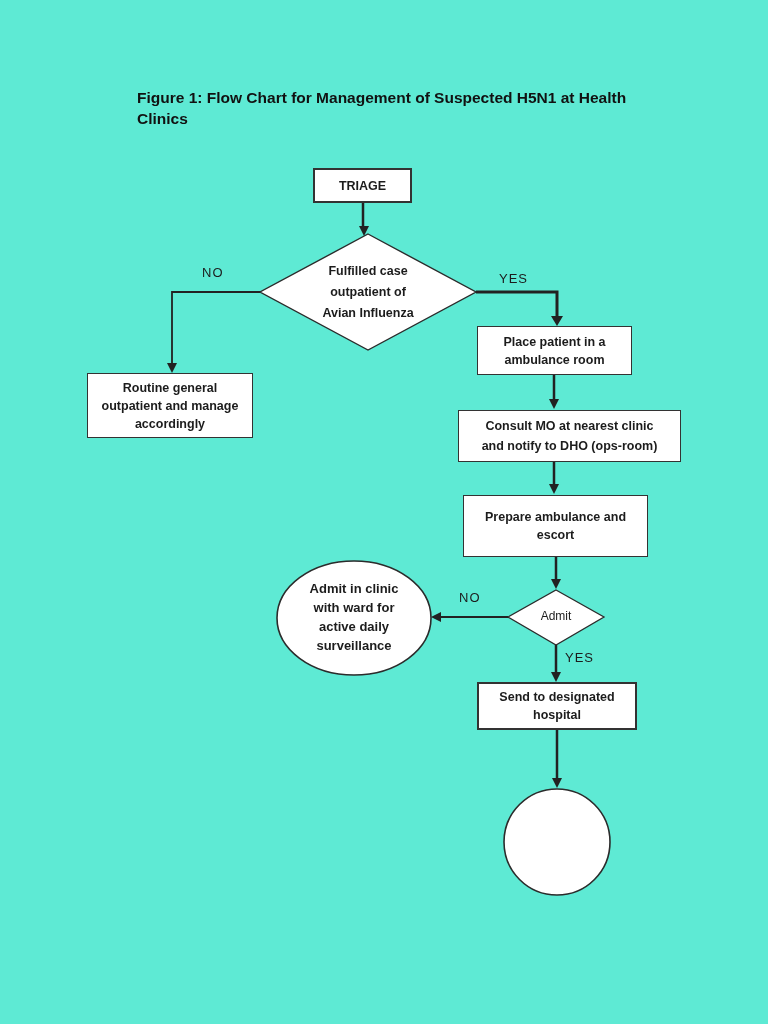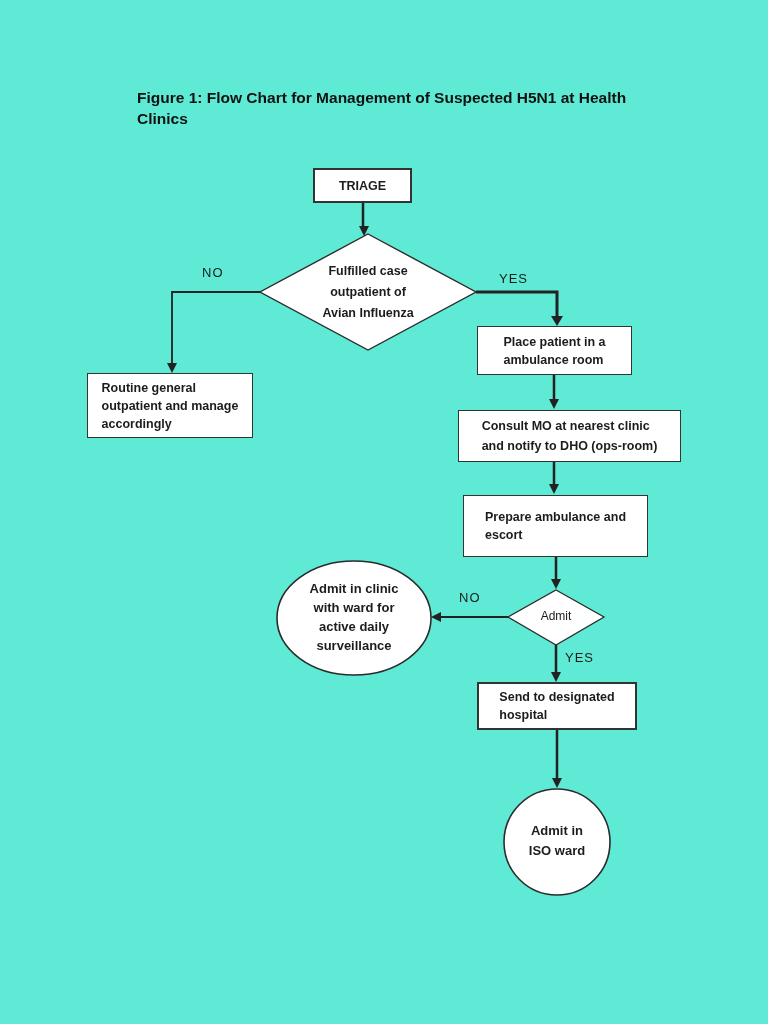--- a/index.html
+++ b/index.html
@@ -29,21 +29,21 @@
   svg.canvas {
     position: absolute;
     left: 0;
     top: 0;
   }
   .node {
     position: absolute;
     display: flex;
     align-items: center;
     justify-content: center;
-    text-align: left;
+    text-align: center;
     color: #1c1c1c;
     font-size: 12.5px;
     font-weight: bold;
     line-height: 18px;
     white-space: pre-line;
     box-sizing: border-box;
   }
   .node.rect {
     background: #ffffff;
     border: 1.6px solid #333333;
@@ -153,22 +153,20 @@
 outpatient of
 Avian Influenza</div>
 
   <div class="overlay-label plain" style="left:516px; top:602px; width:80px; height:28px;">Admit</div>
 
   <div class="overlay-label ellipse-text" style="left:284px; top:578px; width:140px; height:78px;">Admit in clinic
 with ward for
 active daily
 surveillance</div>
 
-  <div class="overlay-label circle-text" style="left:507px; top:815px; width:100px; height:52px;">Admit in
-ISO ward</div>
 
   <div class="edge-label" style="left:202px; top:265px;">NO</div>
 
   <div class="edge-label" style="left:499px; top:271px;">YES</div>
 
   <div class="edge-label" style="left:459px; top:590px;">NO</div>
 
   <div class="edge-label" style="left:565px; top:650px;">YES</div>
 
 </div>

